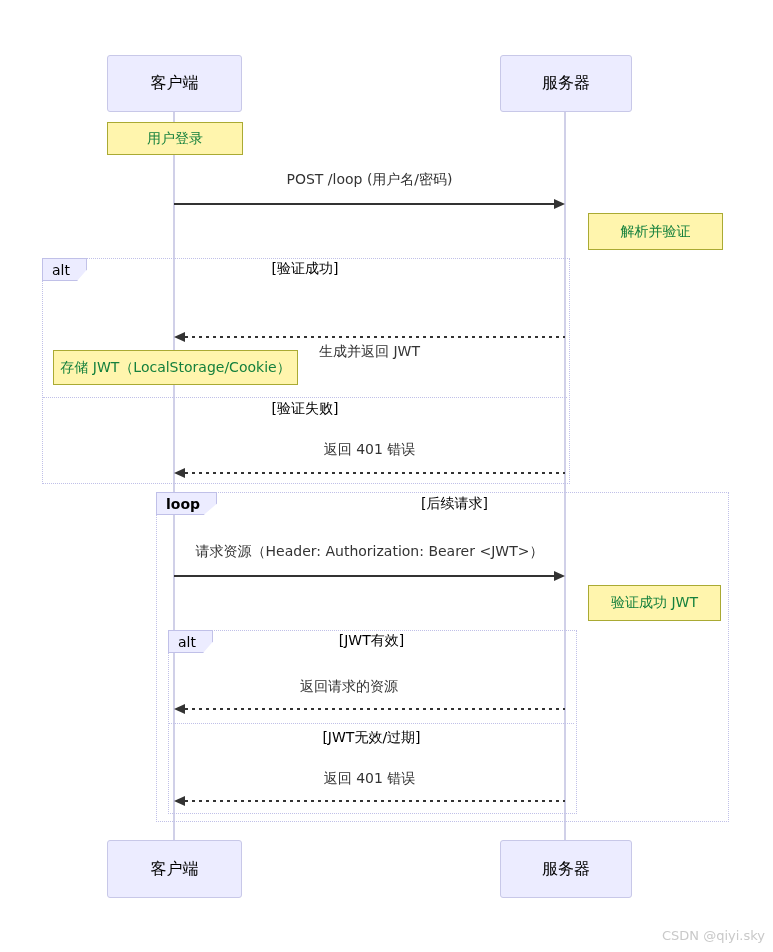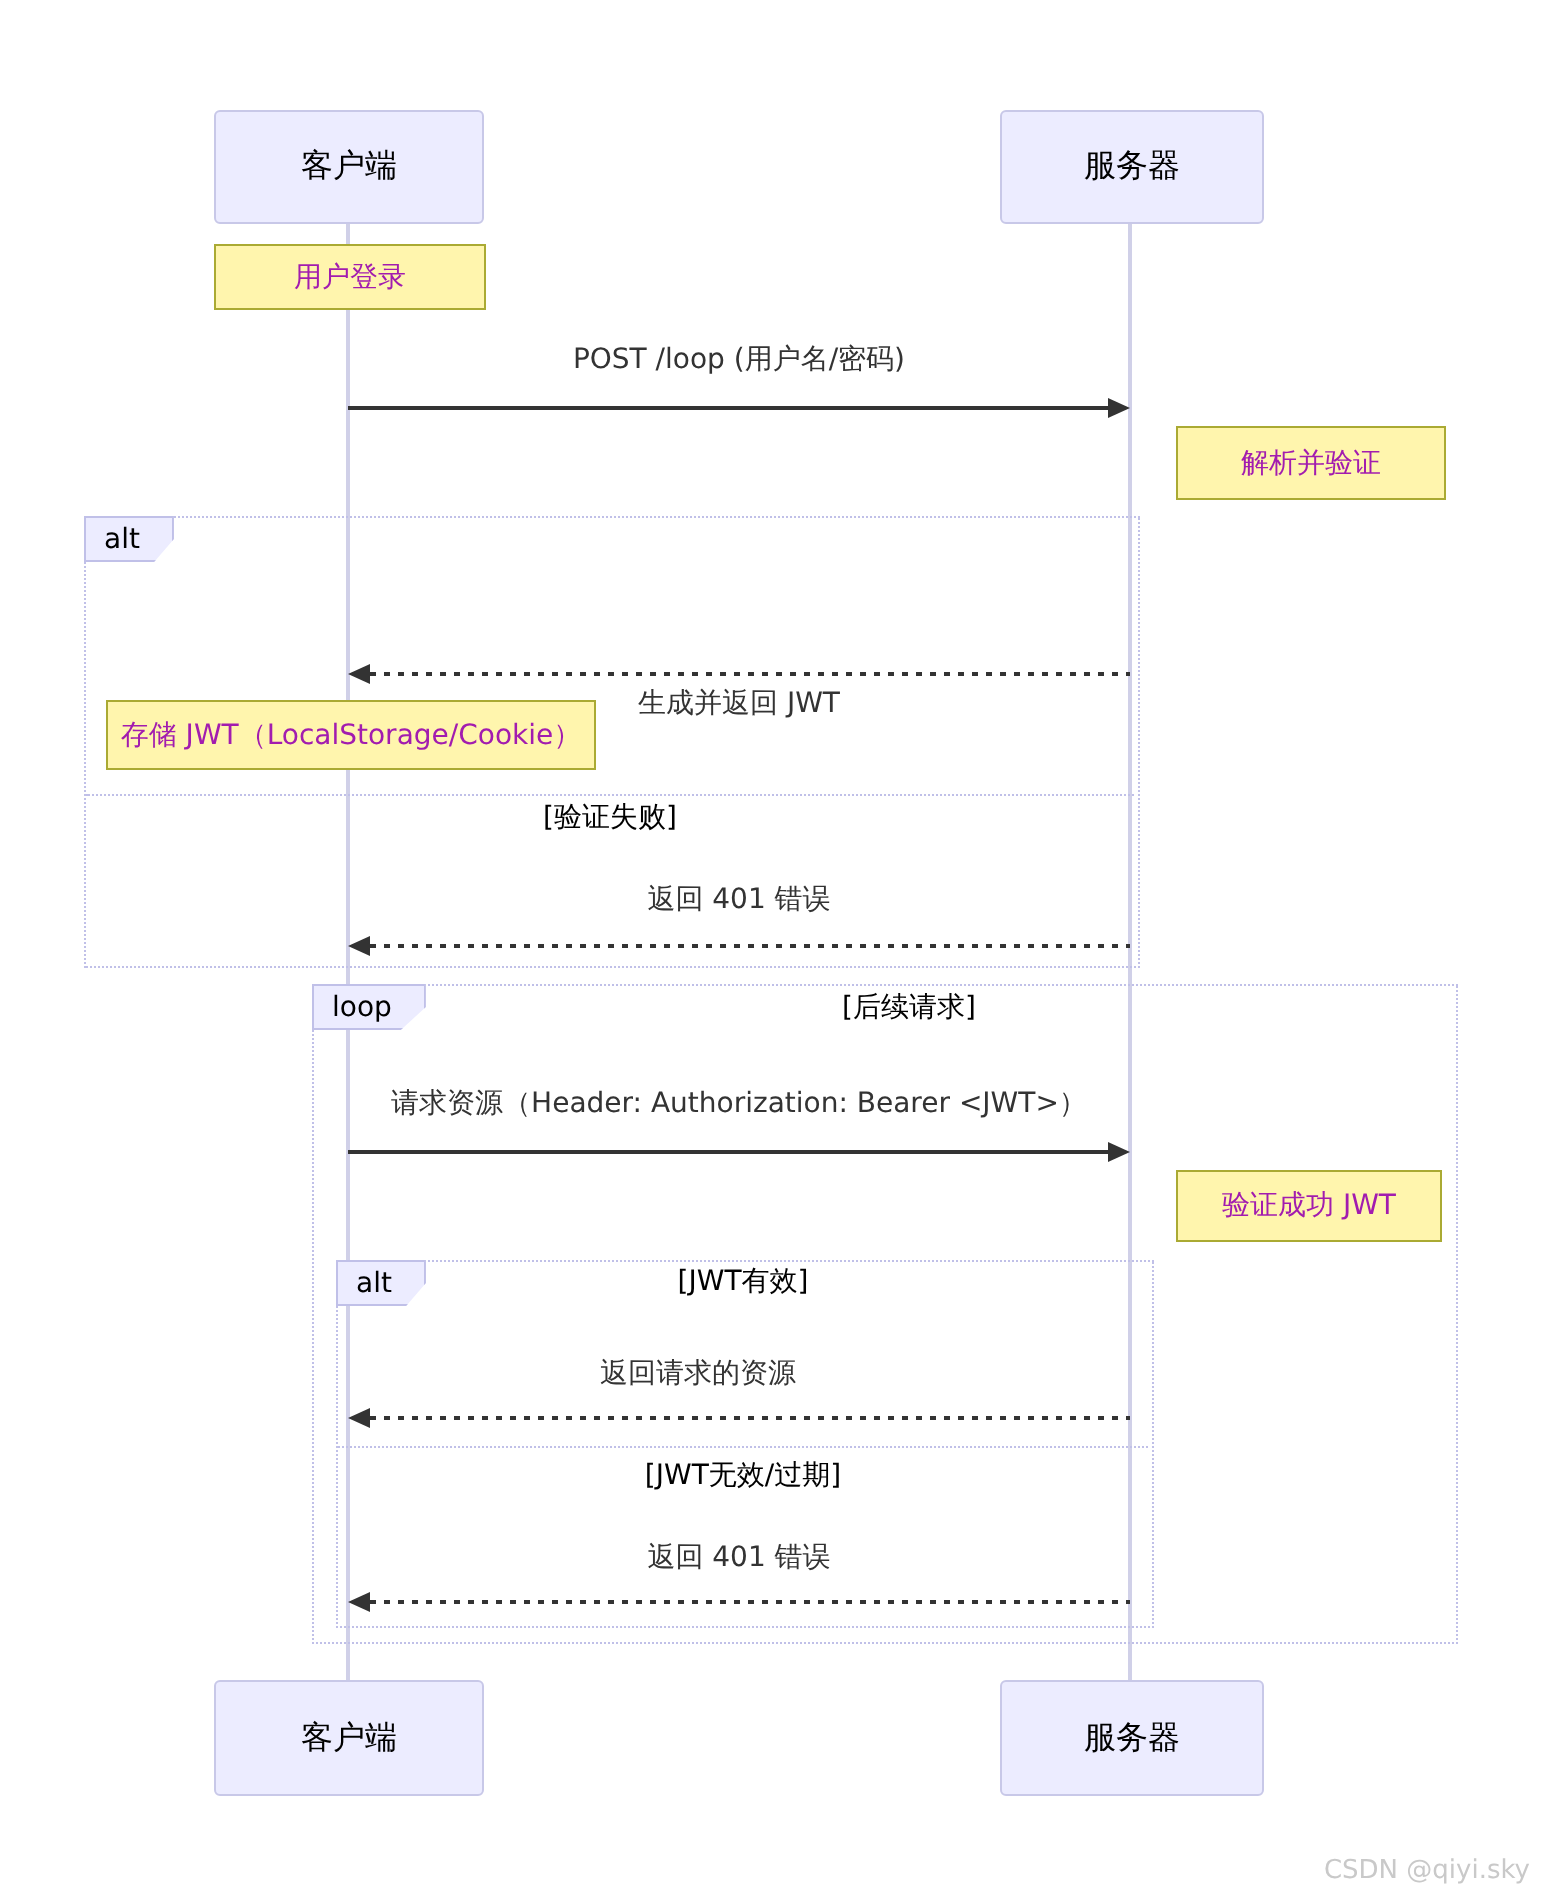--- a/index.html
+++ b/index.html
@@ -8,21 +8,21 @@
     font-family:"DejaVu Sans","Liberation Sans",sans-serif;color:#333;
   }
   .lifeline{position:absolute;width:2px;background:var(--lifeline);z-index:0;}
   .actor{
     position:absolute;background:var(--actor-fill);border:1px solid var(--actor-border);
     border-radius:3px;display:flex;align-items:center;justify-content:center;
     font-size:16px;color:#000000;z-index:3;
   }
   .note{
     position:absolute;background:var(--note-fill);border:1px solid var(--note-border);
-    display:flex;align-items:center;justify-content:center;font-size:14px;color:#a21caf;
+    display:flex;align-items:center;justify-content:center;font-size:14px;color:#15803d;
     white-space:nowrap;z-index:3;
   }
   .msg-label{
     position:absolute;text-align:center;font-size:14px;color:#333;white-space:nowrap;z-index:2;
   }
   .line-solid{position:absolute;height:0;border-top:2px solid var(--arrow);z-index:2;}
   .line-dashed{
     position:absolute;height:2px;z-index:2;
     background:repeating-linear-gradient(90deg,var(--arrow) 0 3px,transparent 3px 7px);
   }
@@ -62,38 +62,39 @@
   <div class="msg-label" style="left:174px;top:171px;width:391px;">POST /loop (用户名/密码)</div>
   <div class="line-solid" style="left:174px;top:203px;width:381px;"></div>
   <div class="arr right" style="left:554px;top:199px;"></div>
 
   <div class="note" style="left:588px;top:213px;width:133px;height:35px;">
     <span>解析并验证</span>
   </div>
 
   <div class="frame" style="left:42px;top:258px;width:526px;height:224px;"></div>
   <div class="frame-tab" style="left:42px;top:258px;">alt</div>
+  <div class="cond" style="left:42px;top:260px;width:526px;">[验证成功]</div>
 
   <div class="msg-label" style="left:174px;top:307px;width:391px;margin-top:36px;">生成并返回 JWT</div>
   <div class="line-dashed" style="left:185px;top:336px;width:380px;"></div>
   <div class="arr left" style="left:174px;top:332px;"></div>
 
   <div class="note" style="left:53px;top:350px;width:243px;height:33px;">
     <span>存储 JWT（LocalStorage/Cookie）</span>
   </div>
 
   <div class="divider" style="left:43px;top:397px;width:524px;"></div>
   <div class="cond" style="left:42px;top:400px;width:526px;">[验证失败]</div>
 
   <div class="msg-label" style="left:174px;top:441px;width:391px;">返回 401 错误</div>
   <div class="line-dashed" style="left:185px;top:472px;width:380px;"></div>
   <div class="arr left" style="left:174px;top:468px;"></div>
 
   <div class="frame" style="left:156px;top:492px;width:571px;height:328px;"></div>
-  <div class="frame-tab" style="left:156px;top:492px;">loop</div>
+  <div class="frame-tab" style="left:156px;top:492px;font-weight:bold;">loop</div>
   <div class="cond" style="left:156px;top:495px;width:571px;margin-left:13px;">[后续请求]</div>
 
   <div class="msg-label" style="left:174px;top:543px;width:391px;">请求资源（Header: Authorization: Bearer &lt;JWT&gt;）</div>
   <div class="line-solid" style="left:174px;top:575px;width:381px;"></div>
   <div class="arr right" style="left:554px;top:571px;"></div>
 
   <div class="note" style="left:588px;top:585px;width:131px;height:34px;">
     <span>验证成功 JWT</span>
   </div>
 

